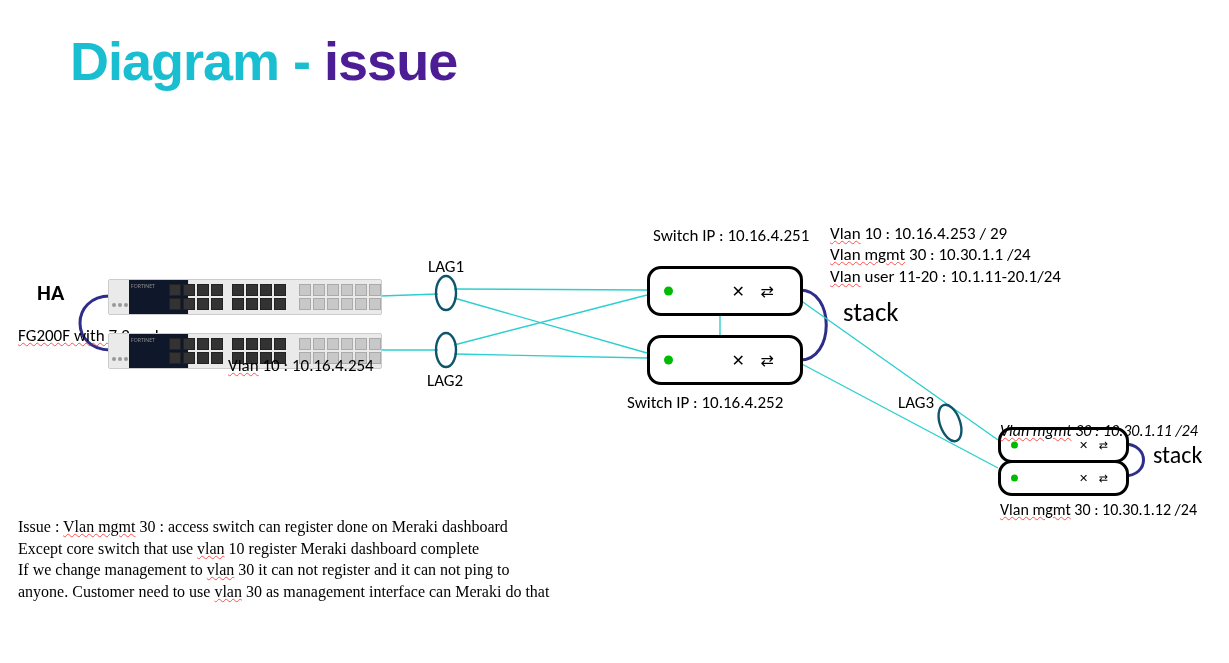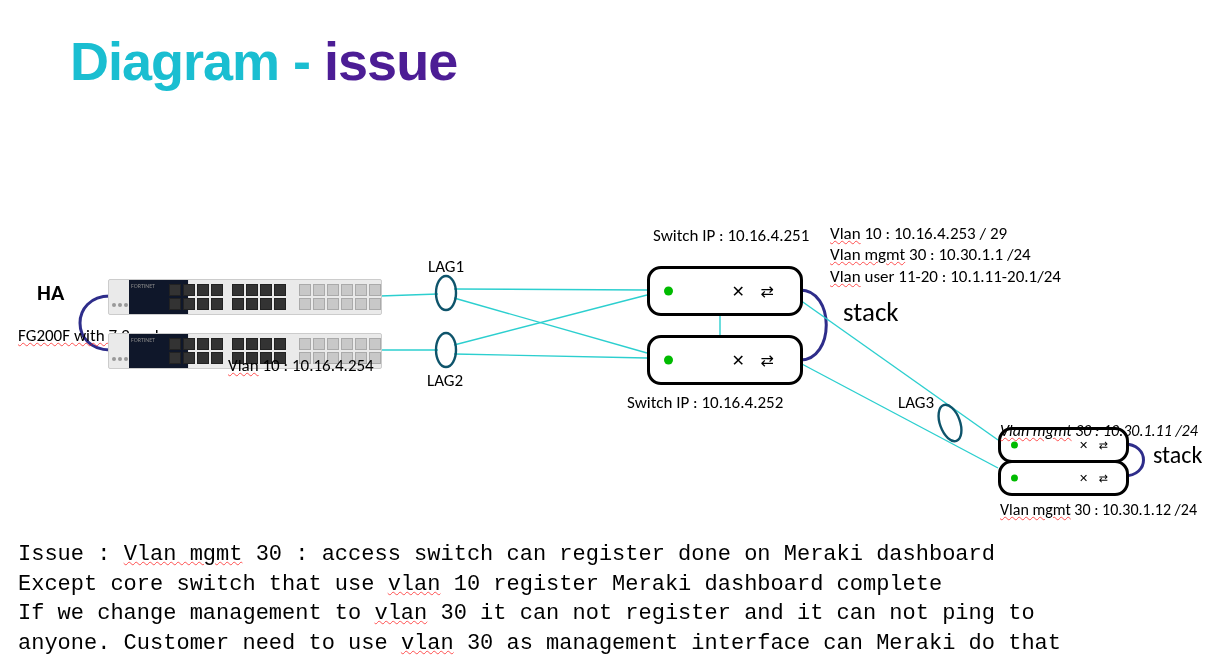--- a/index.html
+++ b/index.html
@@ -17,21 +17,21 @@
   .sfp{width:10px;height:10px;background:#c8c8c8;border:1px solid #aaa;}
   .label{font-size:17px;font-family:Calibri,Arial,sans-serif;white-space:nowrap;}
   .ha{font-size:22px;font-weight:bold;}
   .switch{border:3px solid #000;border-radius:14px;background:#fff;}
   .sw-core{width:150px;height:44px;}
   .sw-access{width:125px;height:30px;}
   .sw-led{position:absolute;width:9px;height:9px;background:#0b0;border-radius:50%;left:14px;top:50%;transform:translateY(-50%);}
   .sw-led-sm{width:7px;height:7px;left:10px;}
   .sw-icons{position:absolute;right:20px;top:50%;transform:translateY(-50%);font-size:16px;letter-spacing:6px;color:#000;}
   .sw-icons-sm{right:14px;font-size:11px;letter-spacing:4px;}
-  .desc{font-size:22px;line-height:1.35;top:540px;left:18px;font-family:Liberation Mono, monospace;}
+  .desc{font-size:16px;line-height:1.35;top:516px;left:18px;font-family:Liberation Serif, serif;}
   .under{text-decoration:underline;text-decoration-color:rgba(255,0,0,0.65);text-decoration-style:wavy;text-decoration-thickness:1px;}
   svg.lines{position:absolute;top:0;left:0;width:1229px;height:663px;pointer-events:none;}
   .teal{stroke:#2CCFCF;stroke-width:1.4;fill:none;}
   .navy{stroke:#2E2D8A;stroke-width:3;fill:none;}
   .ring{stroke:#0E546B;stroke-width:2.4;fill:none;}
 </style>
 </head>
 <body>
 
 <div class="abs title">

